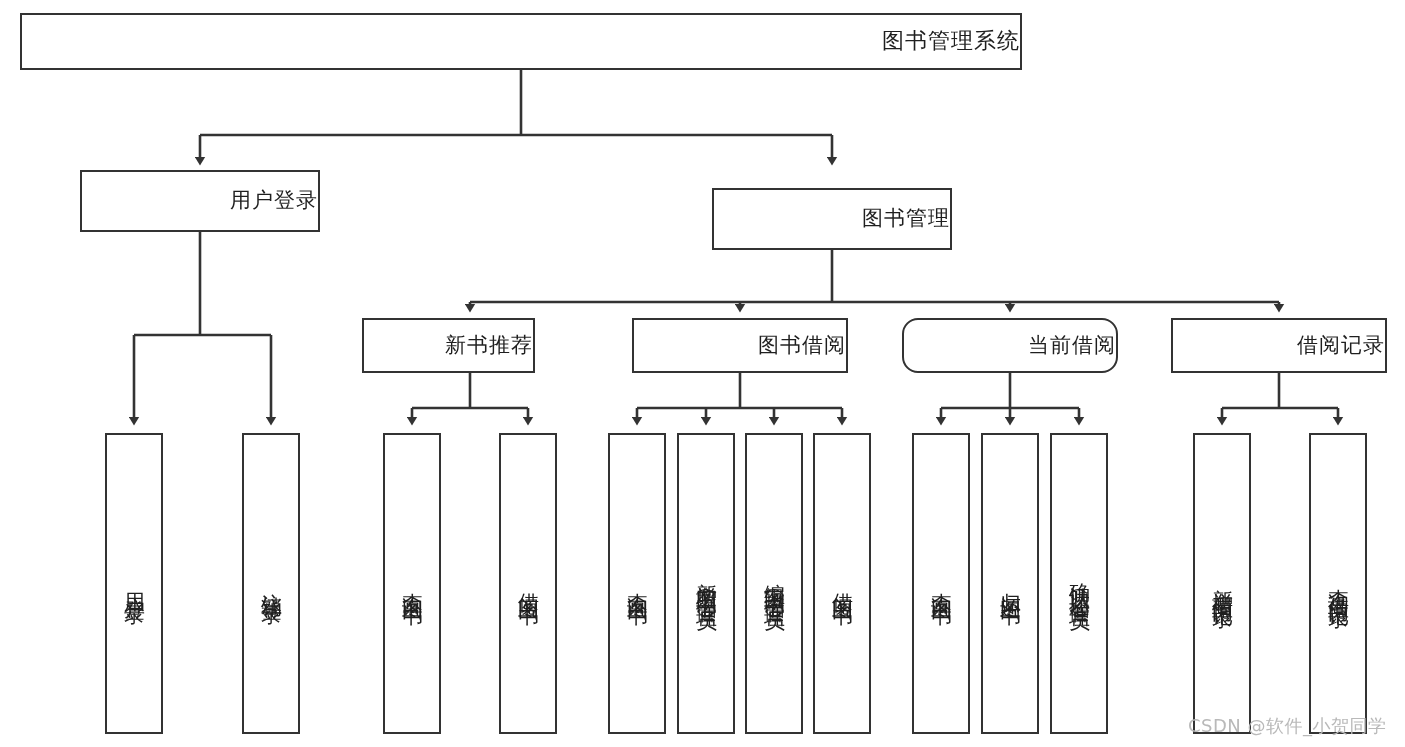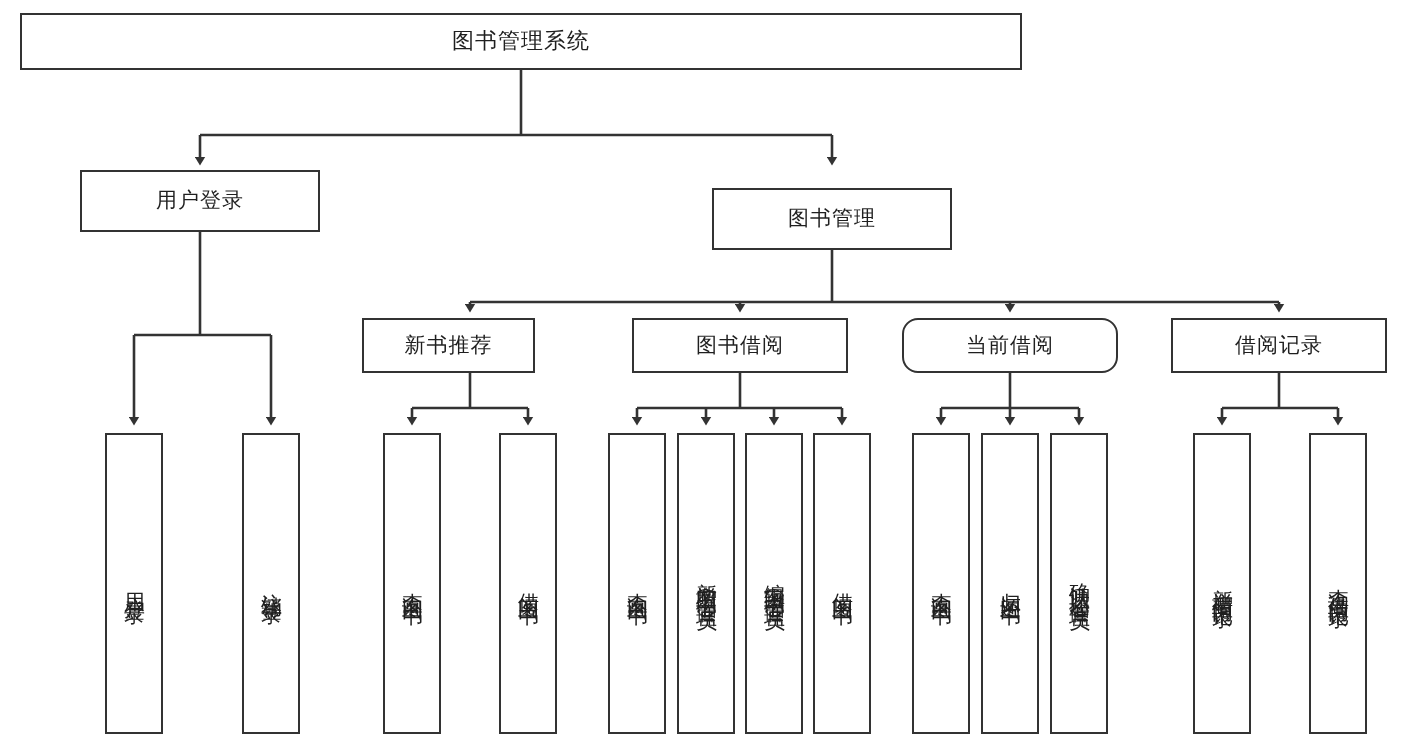--- a/index.html
+++ b/index.html
@@ -26,21 +26,21 @@
     height: 747px;
     pointer-events: none;
   }
   .node {
     position: absolute;
     box-sizing: border-box;
     background: #ffffff;
     border: 2px solid #333333;
     display: flex;
     align-items: center;
-    justify-content: center;
+    justify-content: flex-end;
     color: #1f1f1f;
     z-index: 2;
   }
   .node.h {
     font-size: 21px;
     line-height: 1.2;
     letter-spacing: 1px;
     white-space: nowrap;
   }
   .node.root {
@@ -189,14 +189,15 @@
     <span class="vtext">确认归还（管理员）</span>
   </div>
 
   <div class="node v" style="left:1193px; top:433px; width:58px; height:301px;">
     <span class="vtext">新增借阅记录</span>
   </div>
   <div class="node v" style="left:1309px; top:433px; width:58px; height:301px;">
     <span class="vtext">查询借阅记录</span>
   </div>
 
+  <div class="watermark">CSDN @软件_小贺同学</div>
 
 </div>
 
 </body></html>

